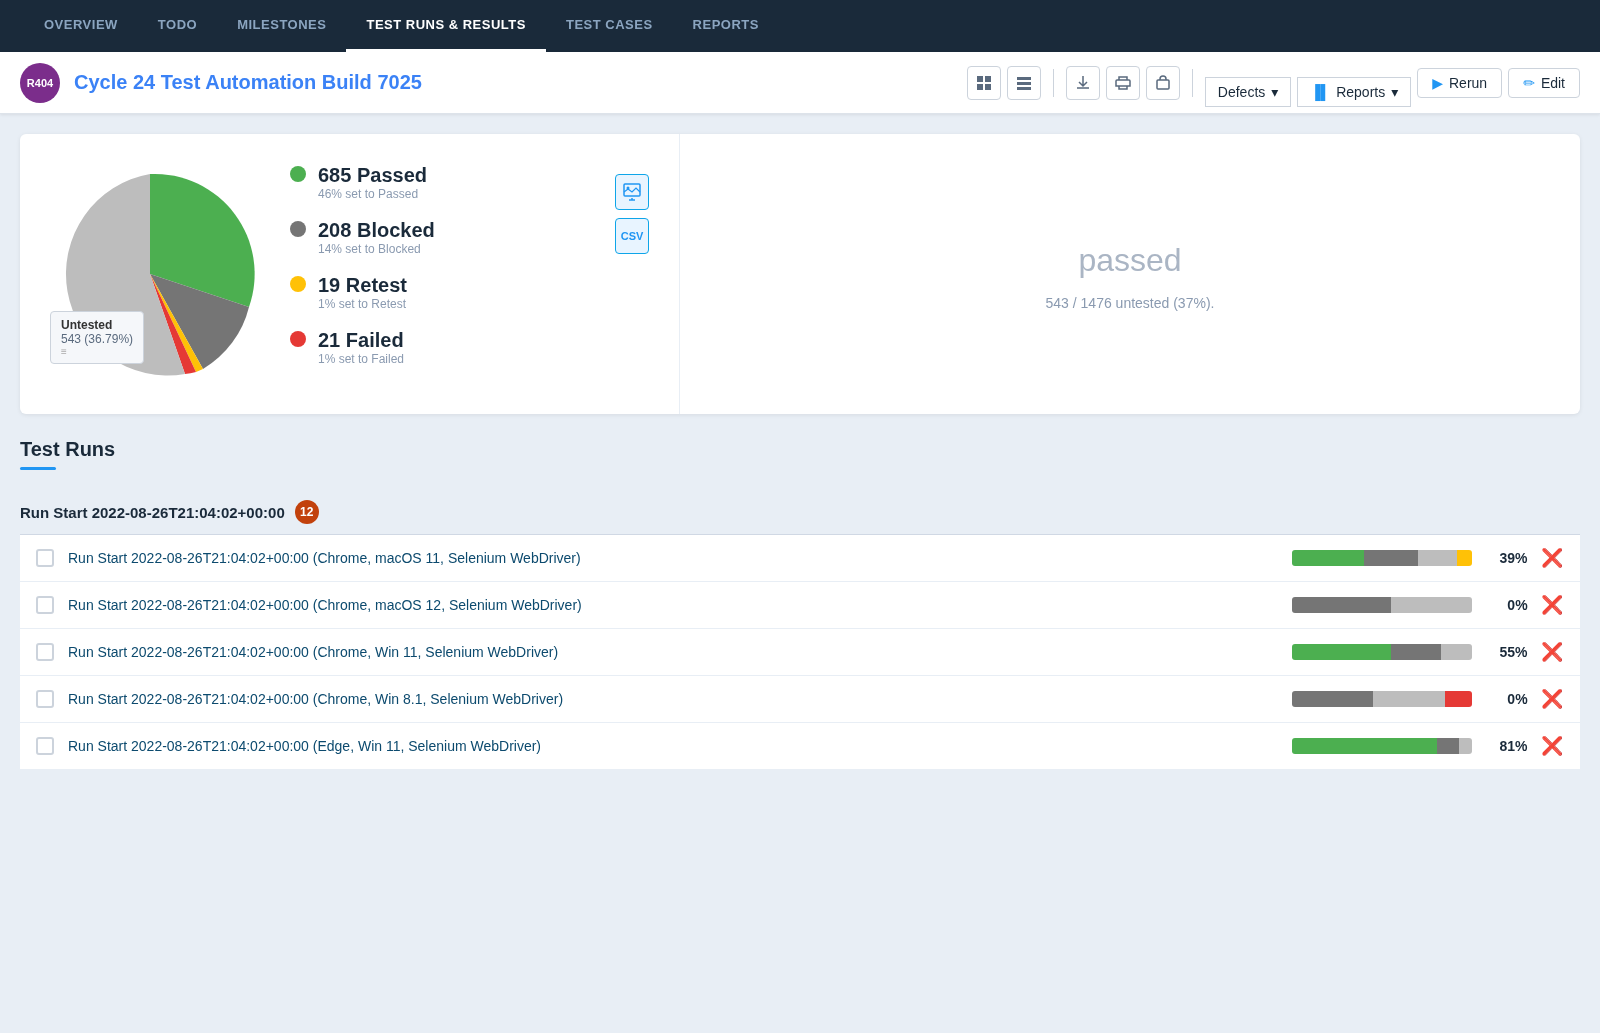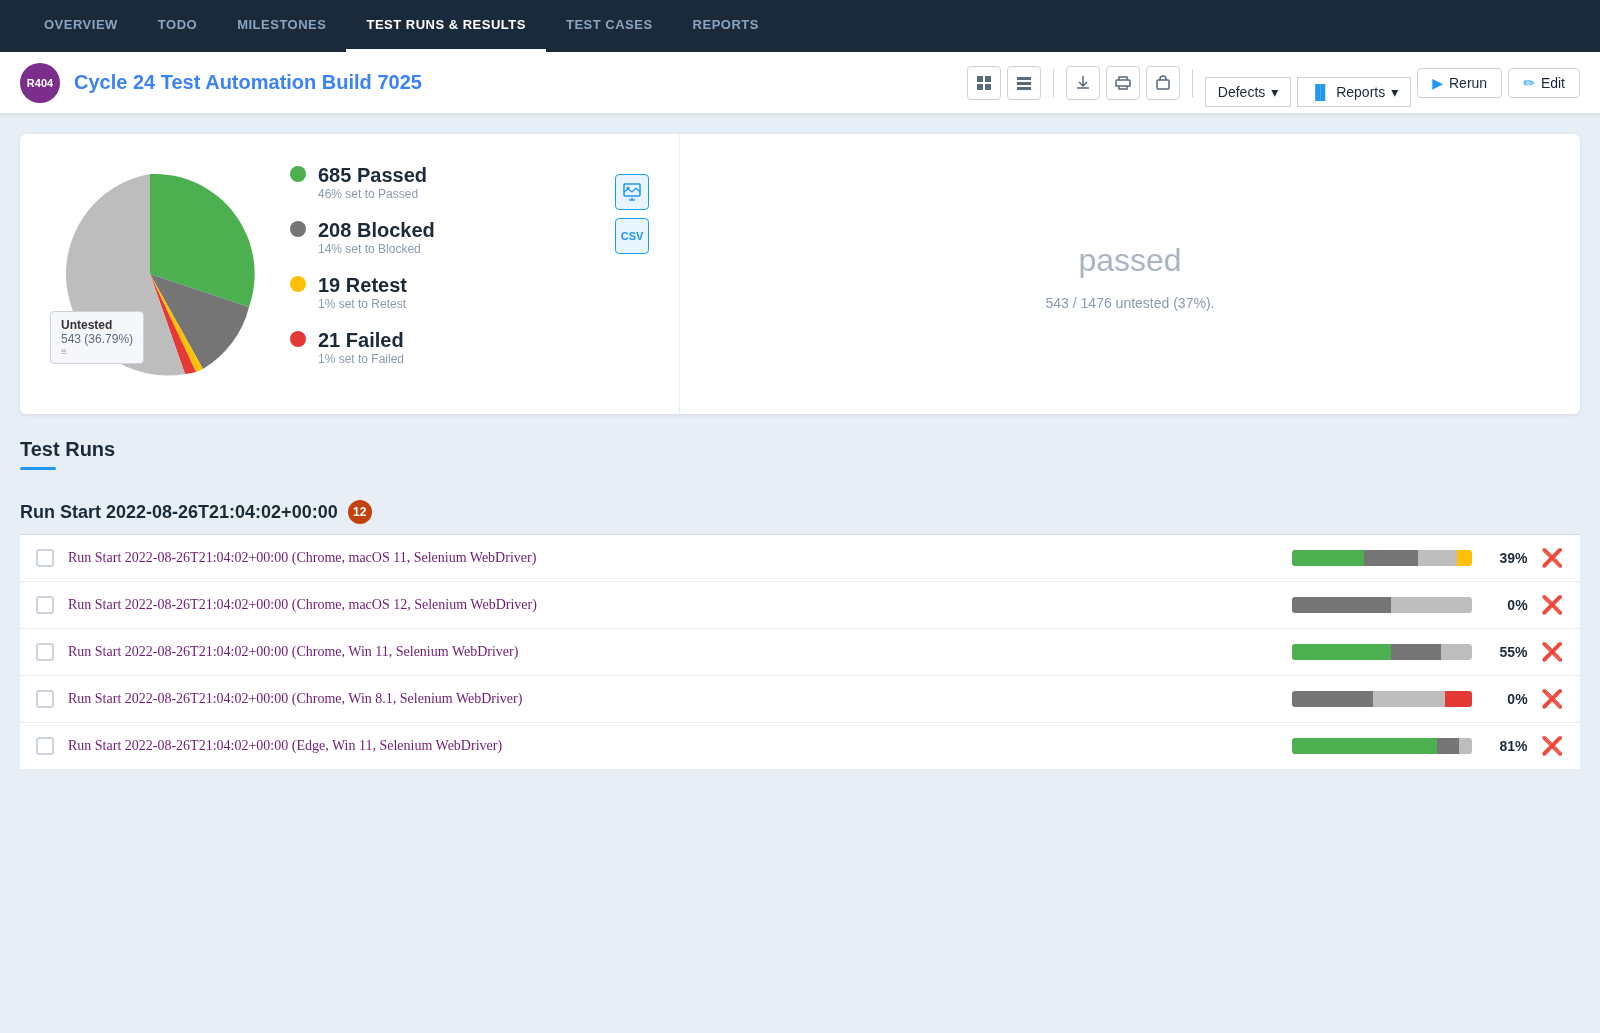--- a/index.html
+++ b/index.html
@@ -242,21 +242,21 @@
       margin-bottom: 20px;
     }
     .run-group-header {
       display: flex;
       align-items: center;
       padding: 10px 0;
       border-bottom: 1px solid #d0d8e4;
       margin-bottom: 0;
     }
     .run-group-title {
-      font-size: 18px;
+      font-size: 15px;
       font-weight: 600;
       color: #1a2a3a;
     }
     .run-count-badge {
       background: #c2410c;
       color: #fff;
       border-radius: 50%;
       width: 24px;
       height: 24px;
       display: flex;
@@ -281,23 +281,22 @@
       height: 18px;
       border: 2px solid #ccd3dc;
       border-radius: 3px;
       flex-shrink: 0;
       cursor: pointer;
       background: #fff;
     }
     .run-label {
       flex: 1;
       font-size: 14px;
-      color: #701a75;
-      cursor: pointer;
-      font-family: Liberation Serif, serif;
+      color: #0c4a6e;
+      cursor: pointer;
     }
 
     
     .progress-bar-container {
       width: 180px;
       height: 16px;
       border-radius: 3px;
       overflow: hidden;
       display: flex;
       flex-shrink: 0;

